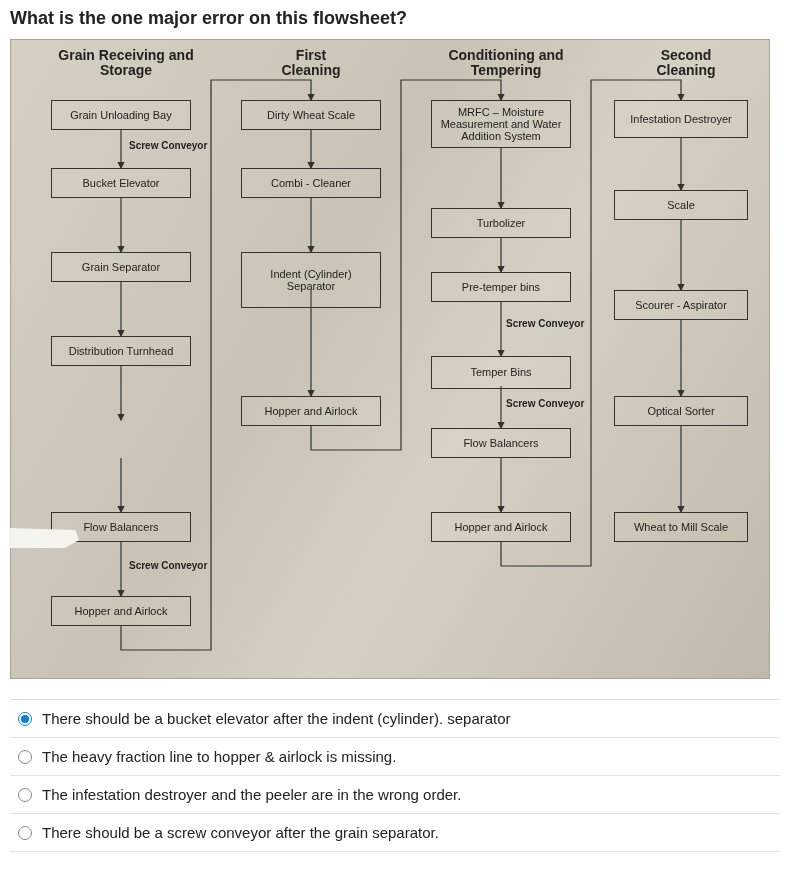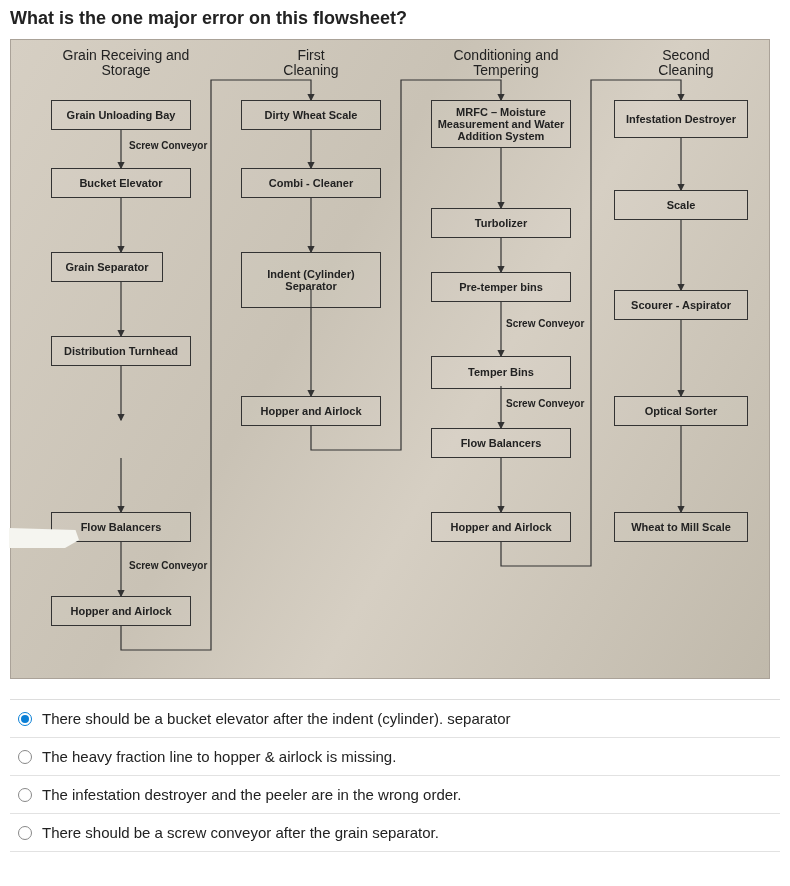--- a/index.html
+++ b/index.html
@@ -20,31 +20,31 @@
     position: relative;
     margin: 4px 10px 10px;
     width: 760px;
     height: 640px;
     background: linear-gradient(120deg, #d6cfc3, #c9c2b5 40%, #d6cfc3 60%, #c0b9ab);
     border: 1px solid #aaa298;
   }
   .col-title {
     position: absolute;
     text-align: center;
-    font-weight: normal;
+    font-weight: bold;
     font-size: 14px;
     line-height: 1.1;
     white-space: pre-line;
   }
   .box {
     position: absolute;
     border: 1.5px solid #333;
     background: rgba(255,255,255,0.05);
     font-size: 11px;
-    font-weight: bold;
+    font-weight: normal;
     text-align: center;
     display: flex;
     align-items: center;
     justify-content: center;
     padding: 2px 4px;
     line-height: 1.1;
   }
   .lbl {
     position: absolute;
     font-size: 10px;
@@ -143,21 +143,21 @@
   <div class="col-title" style="left:240px; top:8px; width:120px">First
 Cleaning</div>
   <div class="col-title" style="left:420px; top:8px; width:150px">Conditioning and
 Tempering</div>
   <div class="col-title" style="left:620px; top:8px; width:110px">Second
 Cleaning</div>
 
   <div class="box" style="left:40px; top:60px; width:140px; height:30px">Grain Unloading Bay</div>
   <div class="lbl" style="left:118px; top:100px">Screw Conveyor</div>
   <div class="box" style="left:40px; top:128px; width:140px; height:30px">Bucket Elevator</div>
-  <div class="box" style="left:40px; top:212px; width:112px; height:30px">Grain Separator</div>
+  <div class="box" style="left:40px; top:212px; width:140px; height:30px">Grain Separator</div>
   <div class="box" style="left:40px; top:296px; width:140px; height:30px">Distribution Turnhead</div>
   <div class="box" style="left:40px; top:472px; width:140px; height:30px">Flow Balancers</div>
   <div class="paper-tear" style="top:488px"></div>
   <div class="lbl" style="left:118px; top:520px">Screw Conveyor</div>
   <div class="box" style="left:40px; top:556px; width:140px; height:30px">Hopper and Airlock</div>
 
   <div class="box" style="left:230px; top:60px; width:140px; height:30px">Dirty Wheat Scale</div>
   <div class="box" style="left:230px; top:128px; width:140px; height:30px">Combi - Cleaner</div>
   <div class="box" style="left:230px; top:212px; width:140px; height:56px">Indent (Cylinder) Separator</div>
   <div class="box" style="left:230px; top:356px; width:140px; height:30px">Hopper and Airlock</div>

